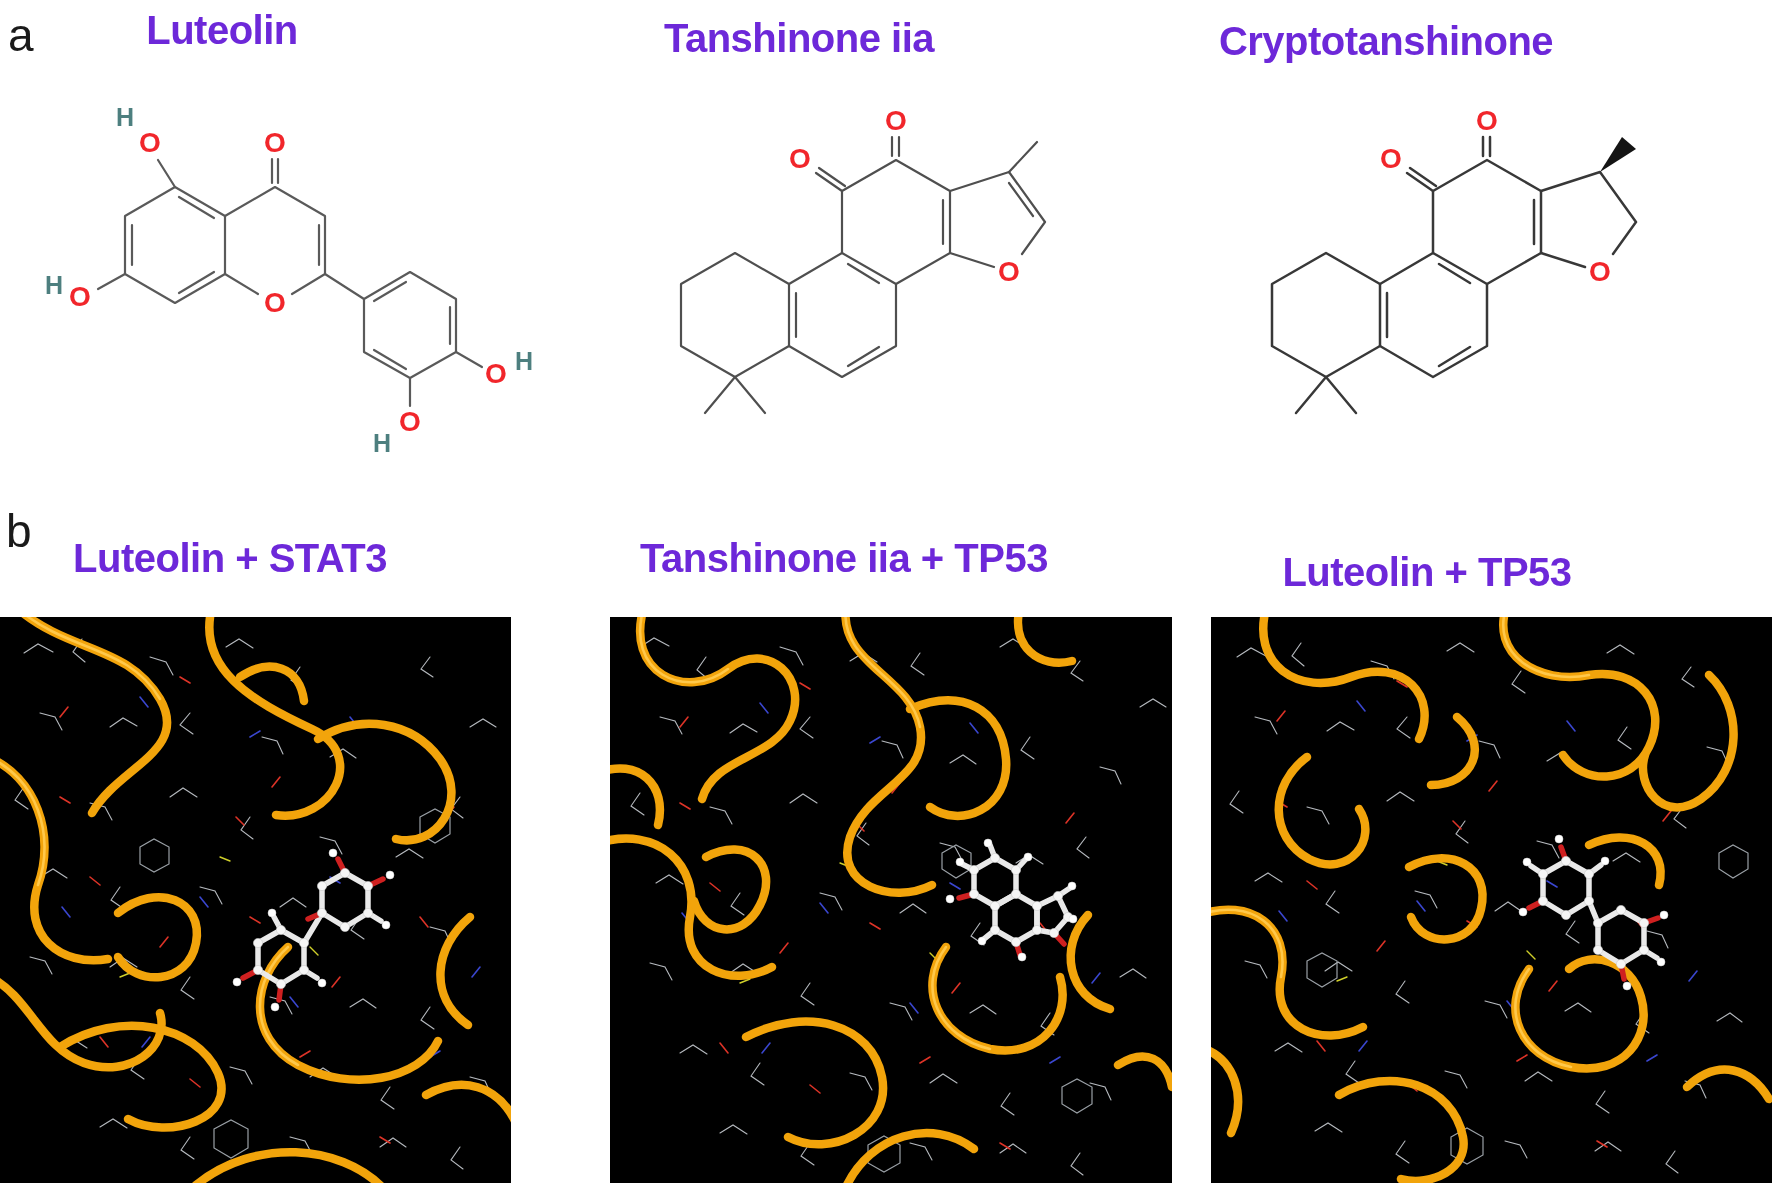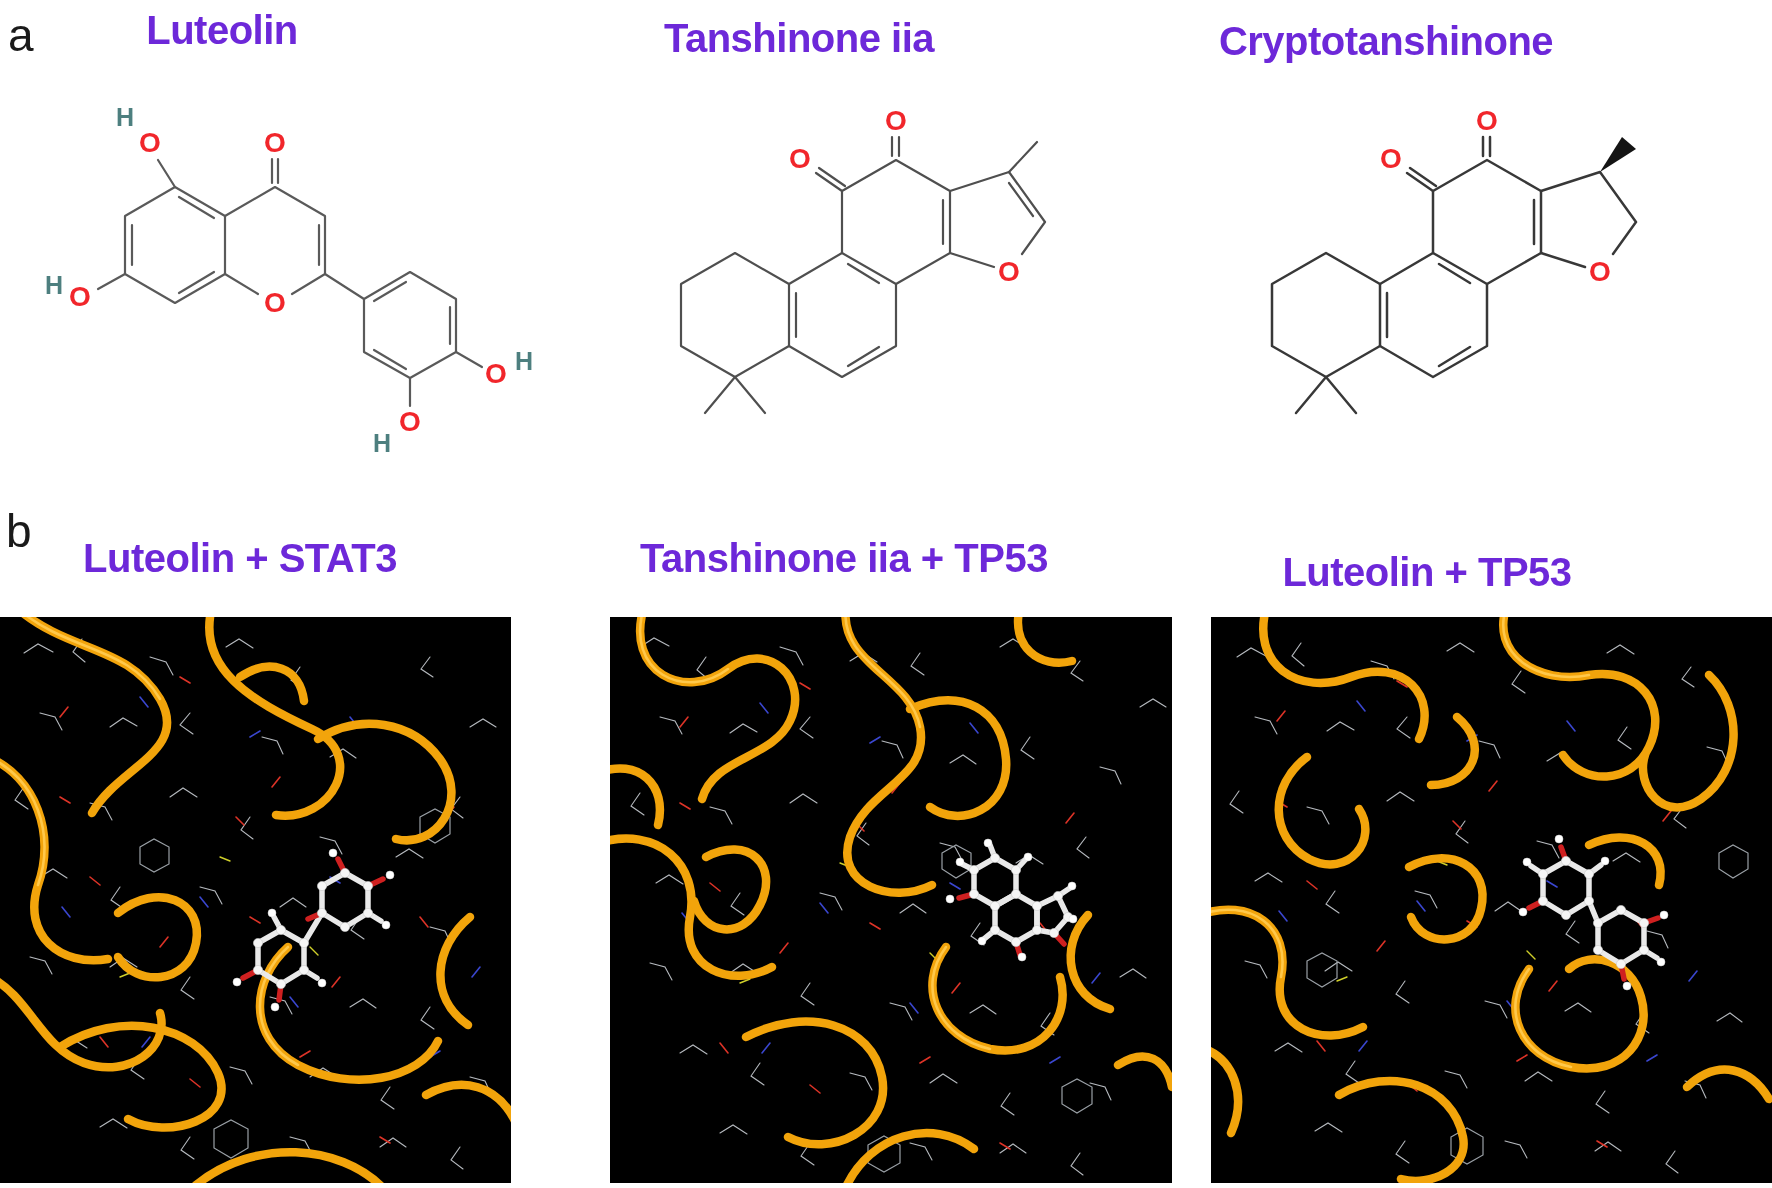--- a/index.html
+++ b/index.html
@@ -102,21 +102,21 @@
   </g>
   <g>
     <text class="atm atm-o" x="215" y="123">O</text>
     <text class="atm atm-o" x="311" y="85">O</text>
     <text class="atm atm-o" x="424" y="236">O</text>
   </g>
 </svg>
 
 <div class="panel-letter" style="left:6px;top:508px;">b</div>
 
-<div class="mol-title" style="left:18px;width:444px;top:536px;">Luteolin + STAT3</div>
+<div class="mol-title" style="left:8px;width:444px;top:536px;">Luteolin + STAT3</div>
 <div class="mol-title" style="left:622px;width:444px;top:536px;">Tanshinone iia + TP53</div>
 <div class="mol-title" style="left:1205px;width:444px;top:550px;">Luteolin + TP53</div>
 
 <div class="dock" style="left:0;top:617px;width:511px;height:566px;">
 <svg width="511" height="566" viewBox="0 0 511 566">
   <g>
     <path class="wire" d="M24,36 l14,-9 l15,8 M82,22 l-9,13 l12,10 M150,40 l16,5 l7,13 M226,30 l13,-8 l14,9 M300,50 l-9,13 l13,9 M430,40 l-9,12 l12,8 M470,110 l13,-8 l13,8 M40,96 l15,4 l7,13 M110,110 l13,-9 l14,8 M190,96 l-10,12 l13,9 M262,120 l15,4 l6,13 M330,140 l13,-8 l13,9 M24,170 l-9,13 l13,9 M90,186 l15,4 l7,13 M170,180 l13,-9 l14,9 M250,200 l-9,13 l12,9 M320,220 l15,4 l7,13 M396,240 l13,-8 l14,9 M460,180 l-9,12 l12,9 M40,260 l13,-8 l14,9 M120,270 l-9,13 l13,9 M200,270 l15,4 l7,13 M280,290 l13,-9 l13,9 M360,300 l-9,13 l13,9 M430,310 l15,4 l6,13 M30,340 l15,4 l7,13 M110,350 l13,-9 l14,9 M190,360 l-9,13 l13,9 M270,380 l15,4 l7,13 M350,390 l13,-8 l13,9 M430,390 l-9,13 l13,9 M60,430 l13,-8 l14,9 M140,440 l-9,13 l13,9 M230,450 l15,4 l7,13 M310,460 l13,-9 l14,9 M390,470 l-9,13 l13,9 M470,460 l15,4 l6,13 M100,510 l13,-8 l14,9 M190,520 l-9,13 l13,9 M290,520 l15,4 l7,13 M380,530 l13,-9 l13,9 M460,530 l-9,13 l12,9"></path>
     <path class="wirehex" d="M214,512 l17,-9 l17,9 l0,19 l-17,10 l-17,-10 z M420,200 l15,-8 l15,8 l0,17 l-15,9 l-15,-9 z M140,230 l14,-8 l15,8 l0,17 l-15,8 l-14,-8 z"></path>
     <path class="tickr" d="M60,100 l8,-10 M180,60 l10,6 M280,160 l-8,10 M90,260 l10,8 M160,330 l8,-10 M250,300 l10,6 M340,360 l-8,10 M420,300 l8,10 M300,440 l10,-6 M200,470 l-10,-8 M100,420 l8,10 M380,520 l10,6 M454,190 l-8,10 M60,180 l10,6 M236,200 l8,8"></path>
     <path class="tickb" d="M140,80 l8,10 M250,120 l10,-6 M70,300 l-8,-10 M200,280 l8,10 M330,260 l10,6 M150,420 l-8,10 M290,380 l8,10 M430,440 l10,-6 M350,100 l8,10 M480,350 l-8,10"></path>

